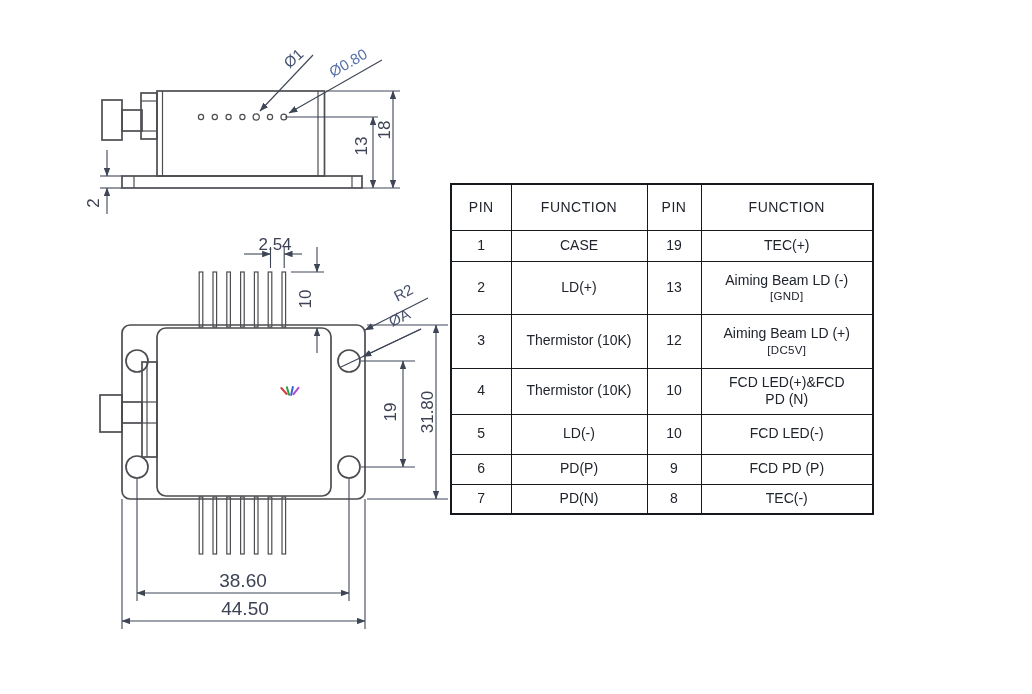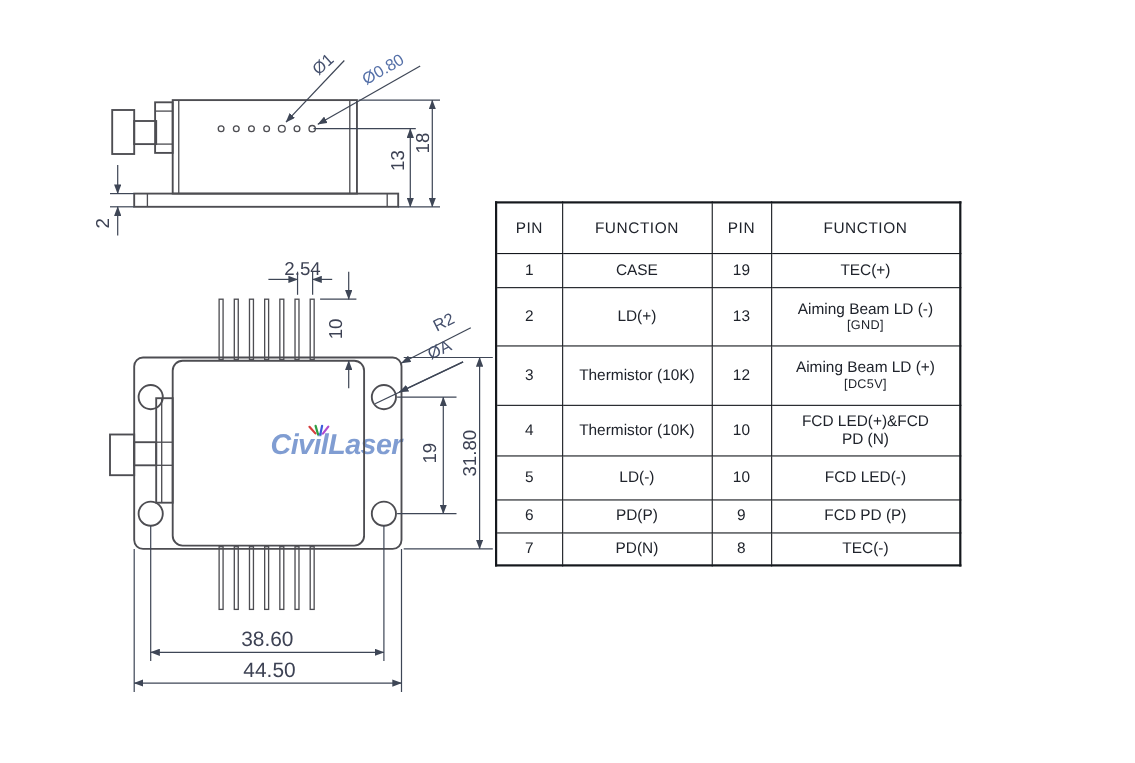--- a/index.html
+++ b/index.html
@@ -33,21 +33,20 @@
   #pin-table th{font-weight:normal;letter-spacing:0.5px;}
   .sub-bracket{display:block;font-size:11.5px;letter-spacing:0.3px;text-align:center;}
   .sub-normal{display:block;font-size:14px;}
 </style>
 </head>
 <body>
 
 <div id="stage">
 
   <div id="watermark">
-    <span>CivilLaser</span>
     <span class="fan fan1"></span>
     <span class="fan fan2"></span>
     <span class="fan fan3"></span>
     <span class="fan fan4"></span>
   </div>
 
   <svg id="cad" width="1032" height="694" viewBox="0 0 1032 694">
     <defs>
       <marker id="arr" viewBox="0 0 8 6" refX="7.6" refY="3" markerWidth="8" markerHeight="6" orient="auto-start-reverse">
         <path d="M0,0 L8,3 L0,6 z" fill="#3e4656"></path>

